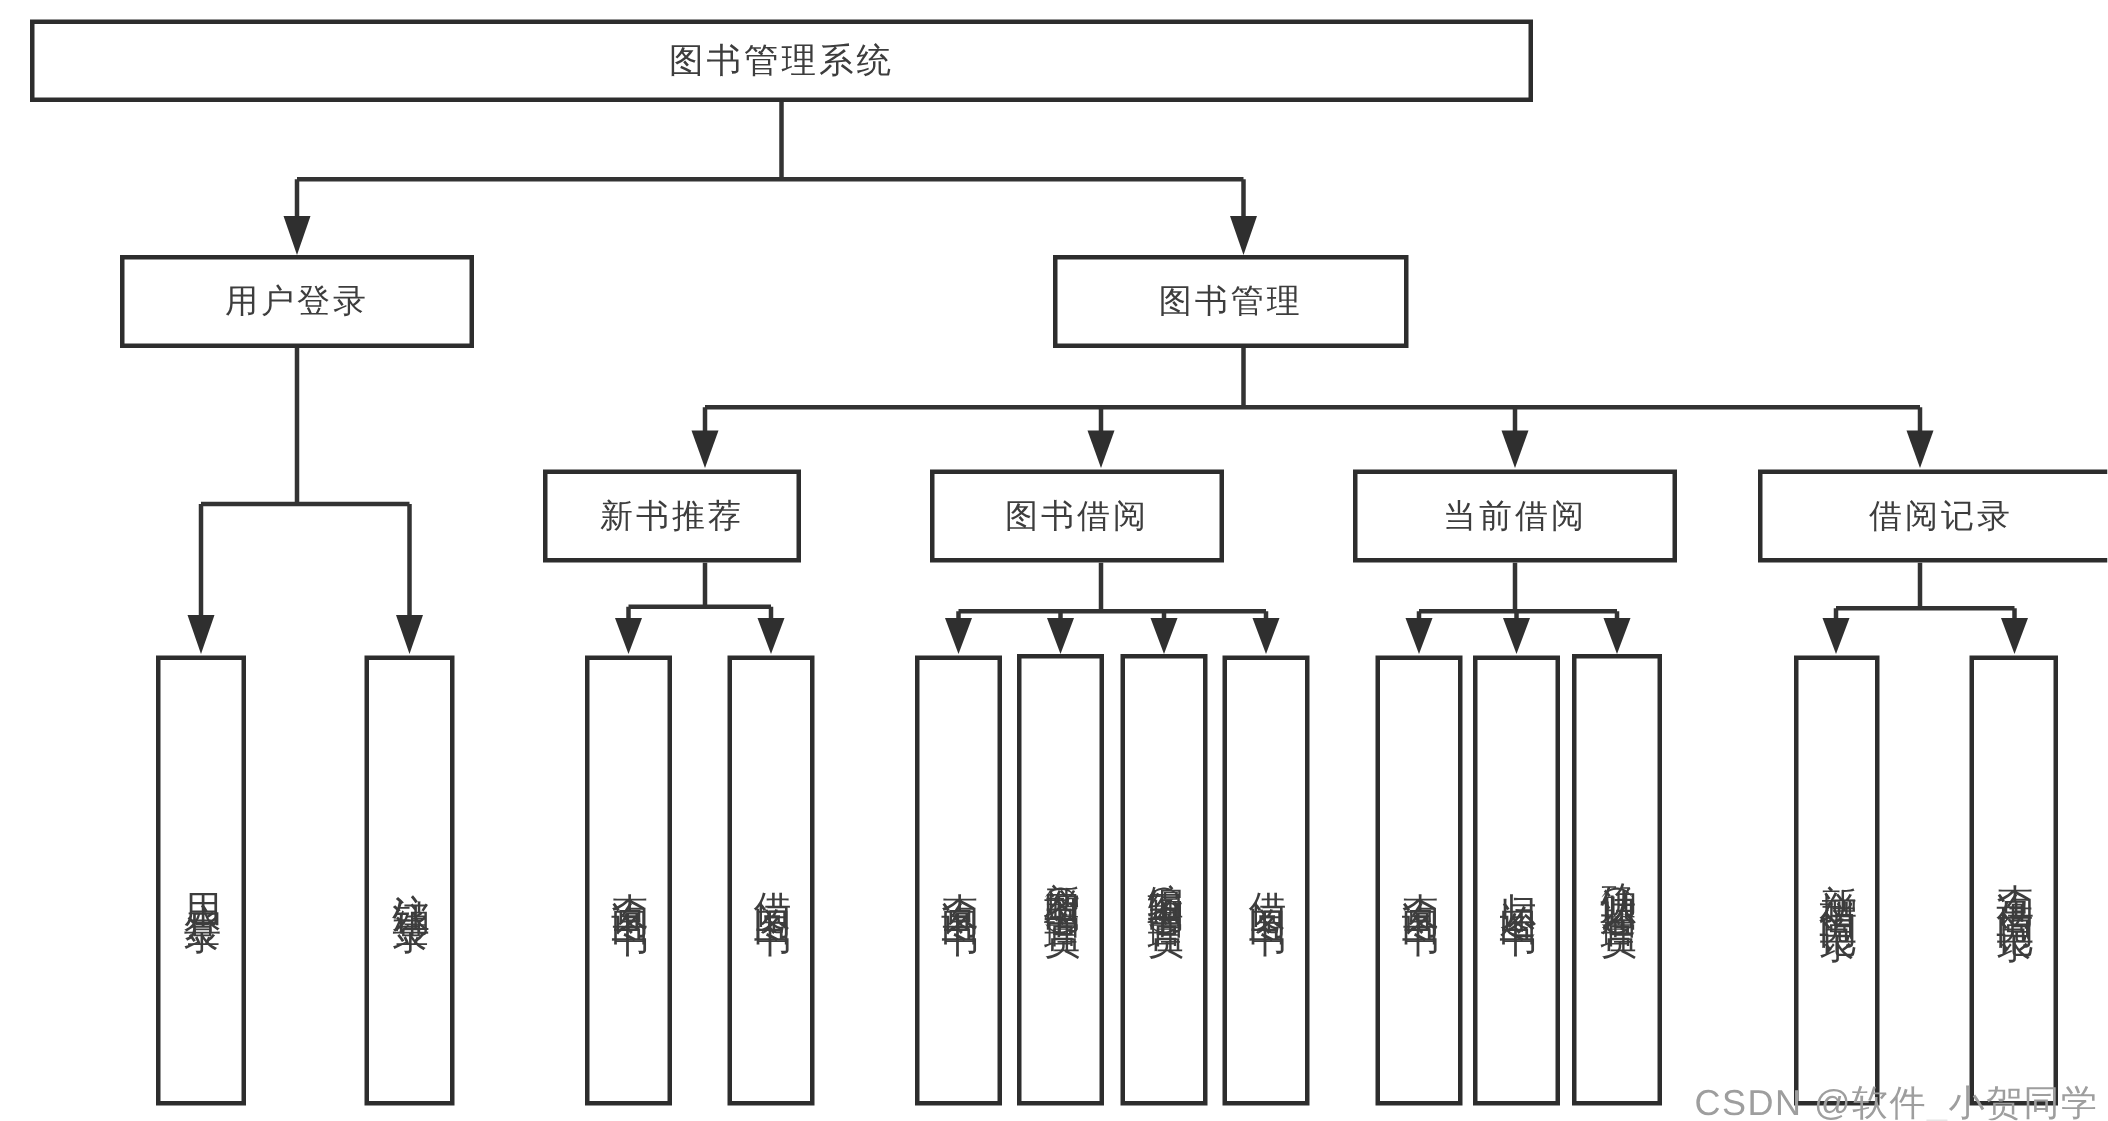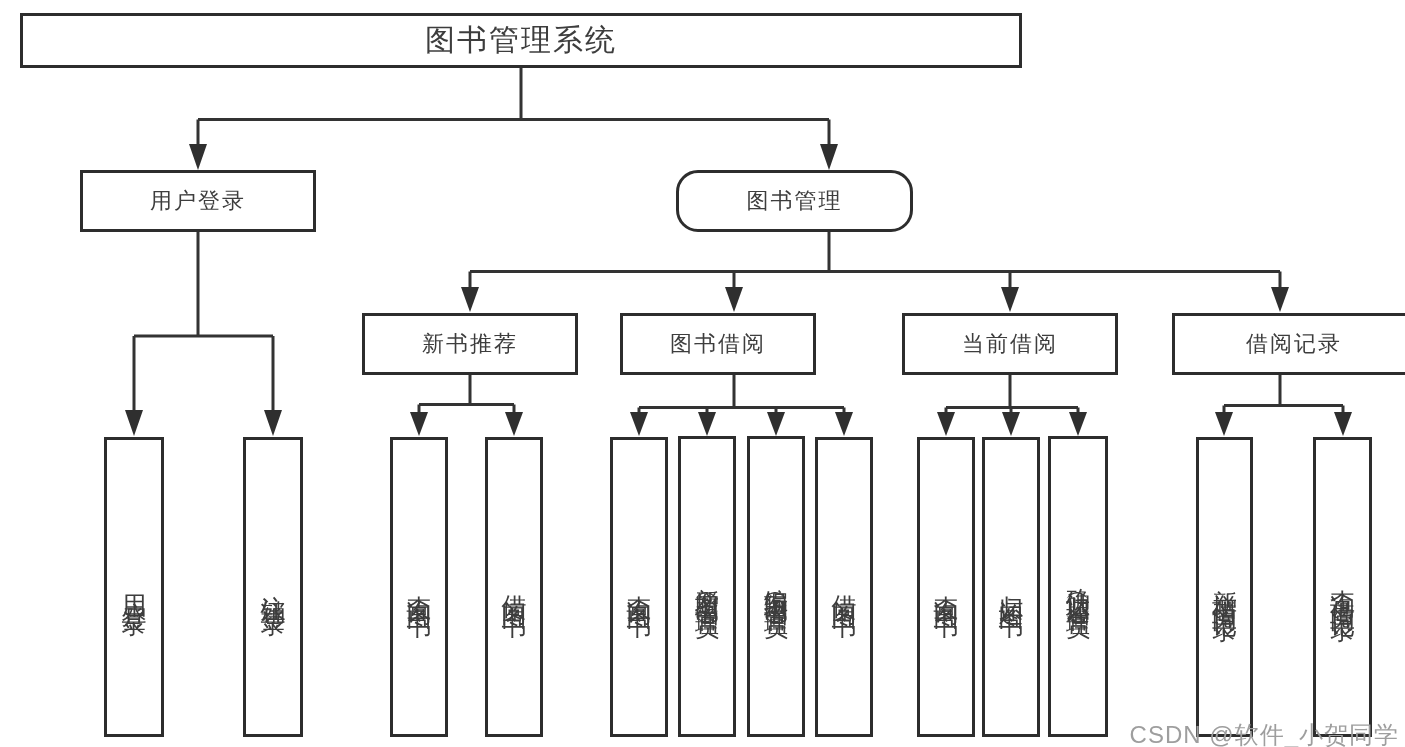--- a/index.html
+++ b/index.html
@@ -34,21 +34,21 @@
     justify-content: center;
     text-align: center;
     z-index: 2;
   }
   .hbox {
     font-size: 22px;
     letter-spacing: 2px;
     white-space: nowrap;
   }
   .root-box {
-    font-size: 30px;
+    font-size: 23px;
   }
   .vbox {
     writing-mode: vertical-rl;
     text-orientation: mixed;
     font-size: 25px;
     letter-spacing: 6px;
     line-height: 1;
   }
   .vbox.long {
     letter-spacing: 4px;
@@ -144,23 +144,23 @@
       <path d="M1224 405.5 V414"></path>
       <polygon points="1215,412 1233,412 1224,436"></polygon>
       <path d="M1343 405.5 V414"></path>
       <polygon points="1334,412 1352,412 1343,436"></polygon>
     </g>
   </svg>
 
   <div class="box hbox root-box" style="left:20px; top:13px; width:1002px; height:55px;">图书管理系统</div>
 
   <div class="box hbox" style="left:80px; top:170px; width:236px; height:62px;">用户登录</div>
-  <div class="box hbox" style="left:676px; top:170px; width:237px; height:62px;border-radius:22px;">图书管理</div>
+  <div class="box hbox" style="left:702px; top:170px; width:237px; height:62px;">图书管理</div>
 
-  <div class="box hbox" style="left:362px; top:313px; width:216px; height:62px;">新书推荐</div>
+  <div class="box hbox" style="left:362px; top:313px; width:172px; height:62px;">新书推荐</div>
   <div class="box hbox" style="left:620px; top:313px; width:196px; height:62px;">图书借阅</div>
   <div class="box hbox" style="left:902px; top:313px; width:216px; height:62px;">当前借阅</div>
   <div class="box hbox" style="left:1172px; top:313px; width:244px; height:62px;">借阅记录</div>
 
   <div class="box vbox" style="left:104px; top:437px; width:60px; height:300px;">用户登录</div>
   <div class="box vbox" style="left:243px; top:437px; width:60px; height:300px;">注销登录</div>
 
   <div class="box vbox" style="left:390px; top:437px; width:58px; height:300px;">查询图书</div>
   <div class="box vbox" style="left:485px; top:437px; width:58px; height:300px;">借阅图书</div>
 

